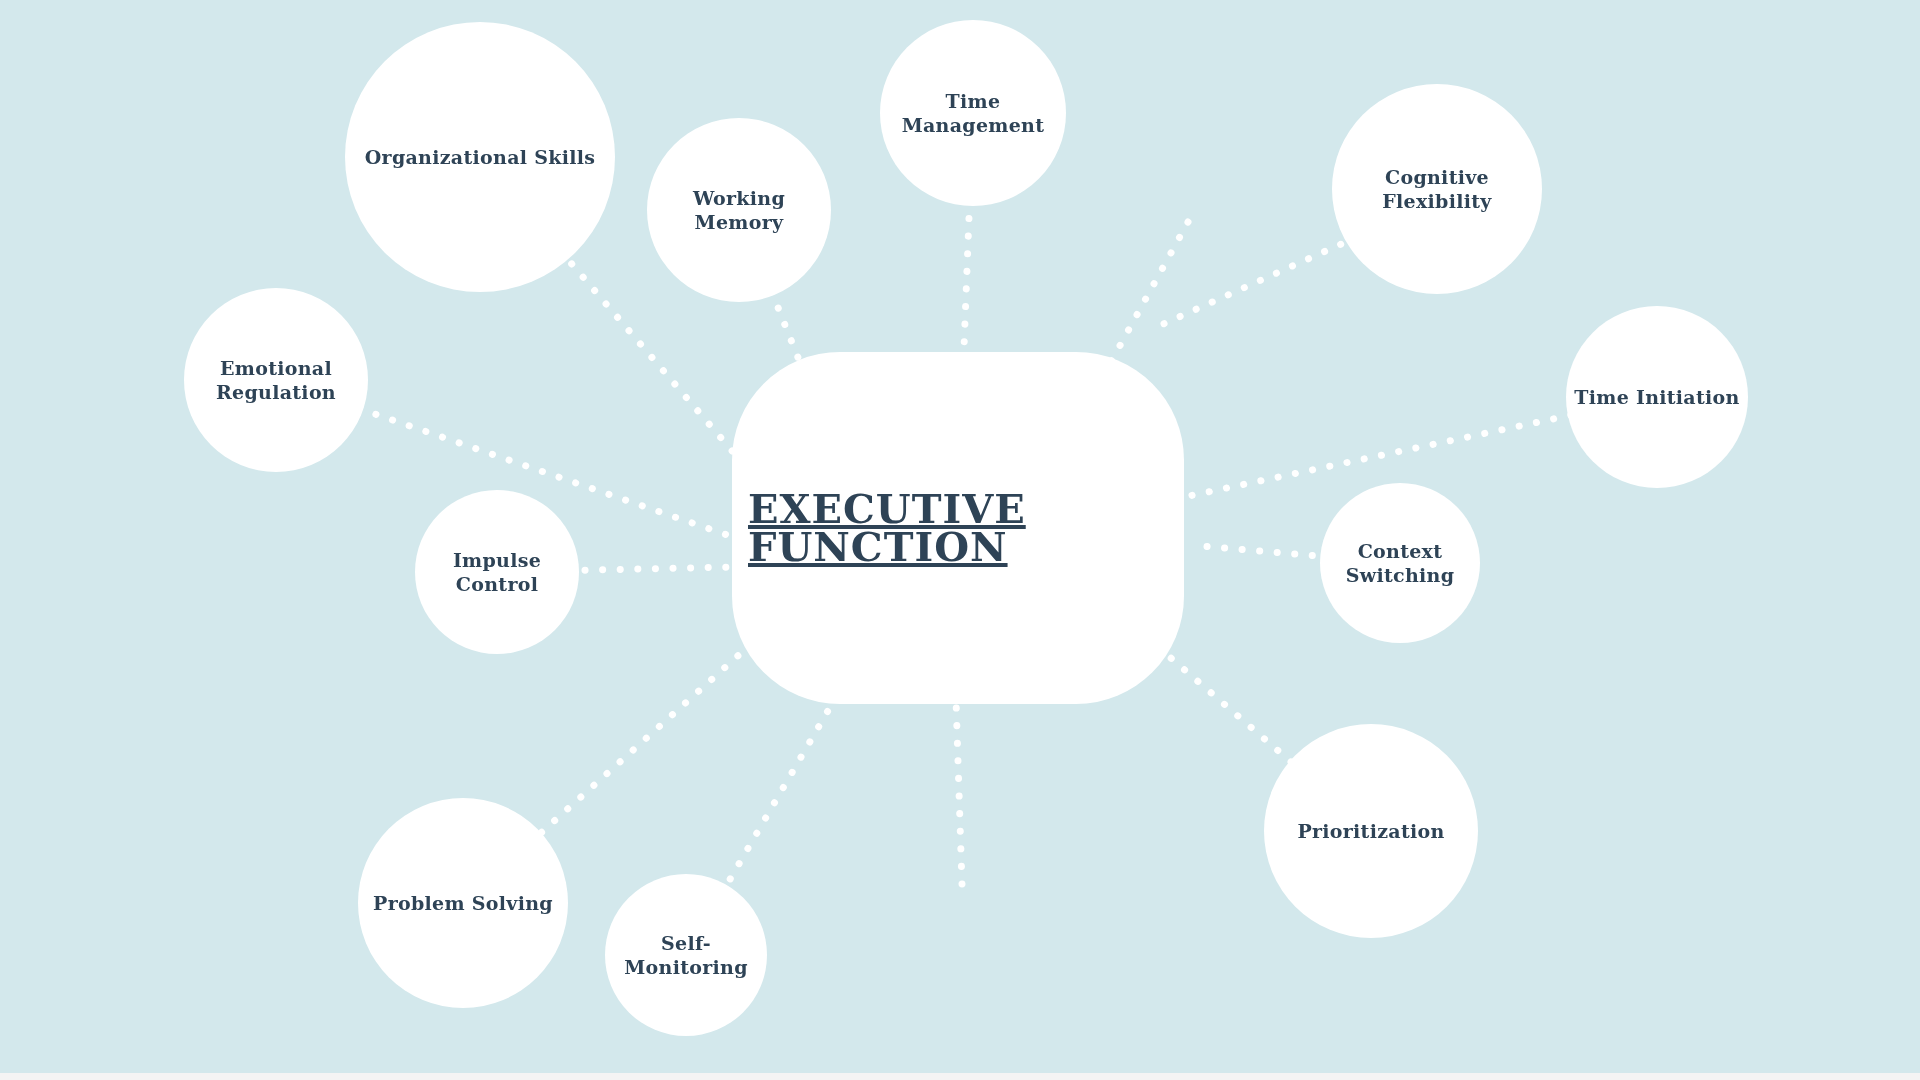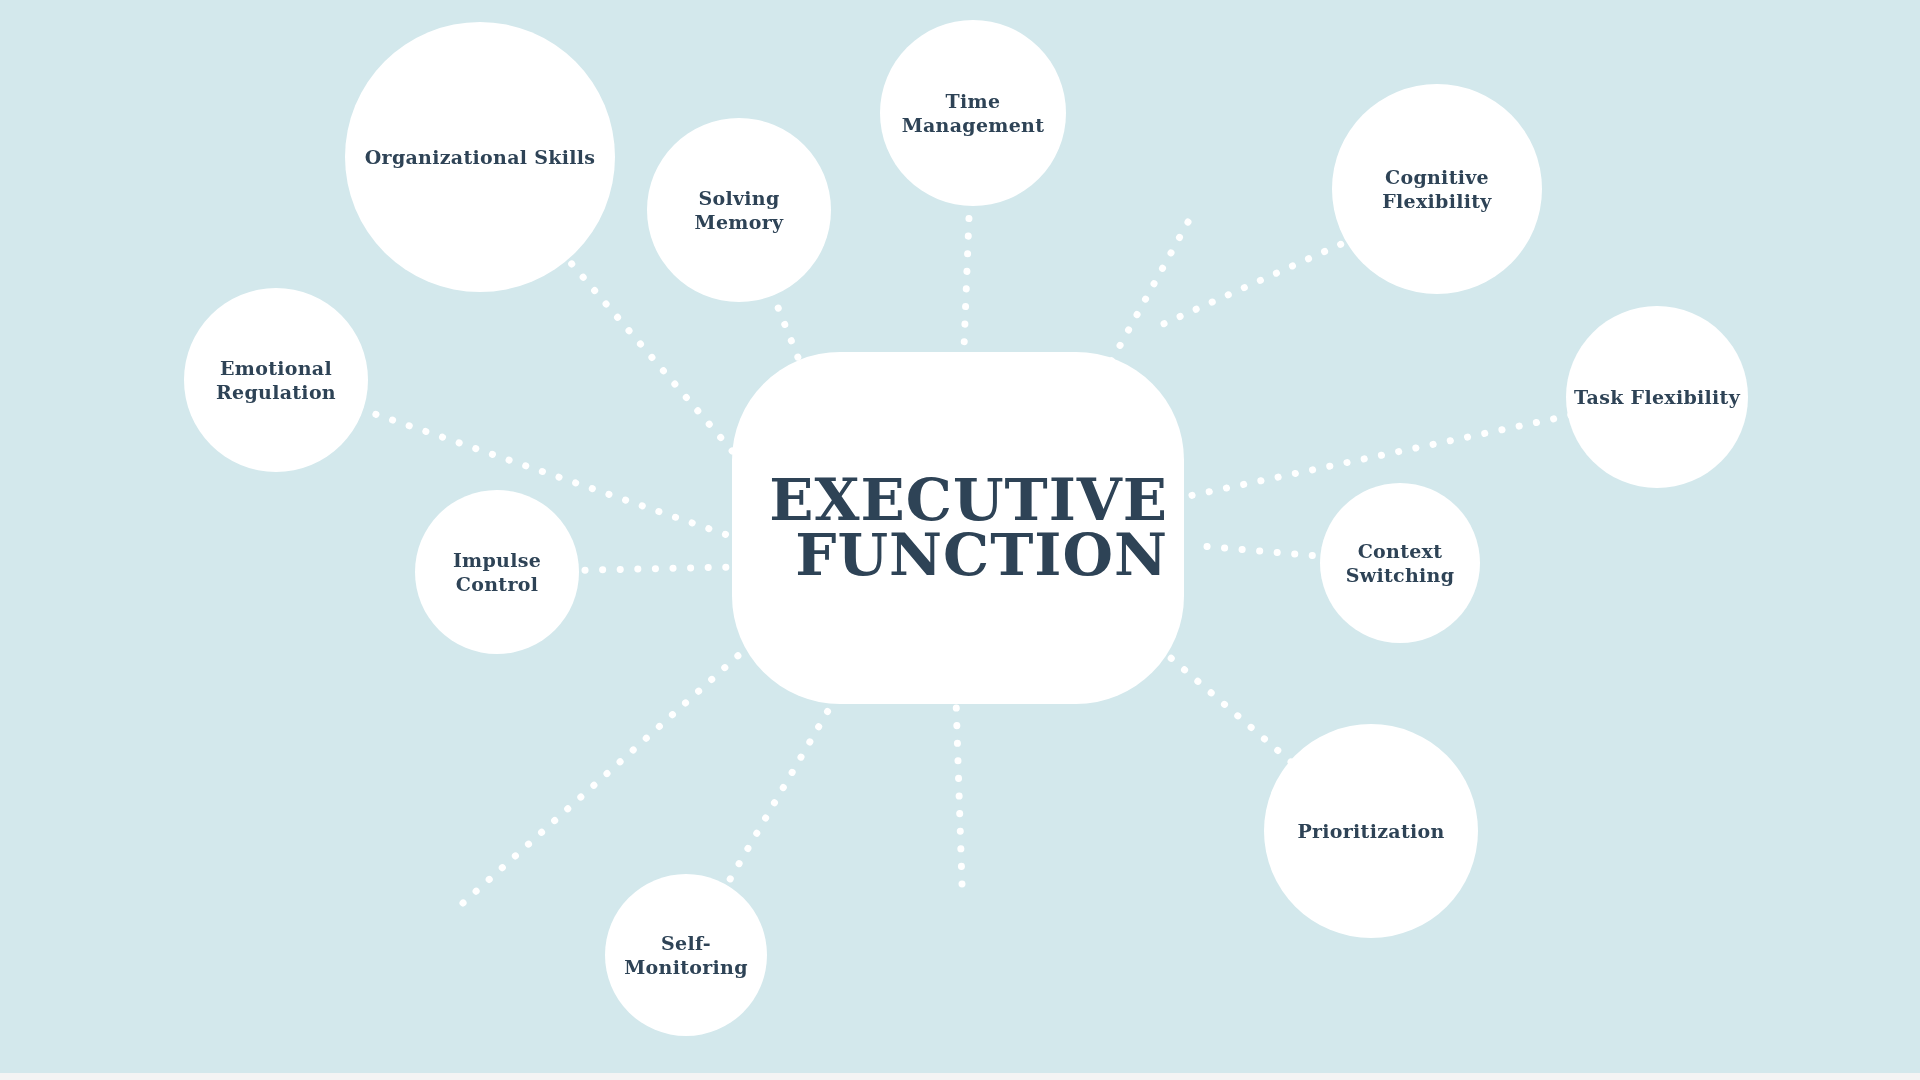--- a/index.html
+++ b/index.html
@@ -15,22 +15,22 @@
   .canvas{position:relative;width:1920px;height:1080px;background:var(--bg);}
   .connectors{position:absolute;left:0;top:0;width:1920px;height:1080px;}
   .connector{stroke:var(--connector);stroke-width:7;stroke-linecap:round;stroke-dasharray:0.1 17.5;fill:none;}
 
   .center-node{
     position:absolute;left:732px;top:352px;width:452px;height:352px;
     background:var(--node-fill);border-radius:108px;
     display:flex;align-items:center;justify-content:center;text-align:center;
   }
   .center-title{
-    font-size:58px;font-weight:bold;line-height:0.95;letter-spacing:1px;
-    color:var(--text);width:420px;text-align:right;
+    font-size:40px;font-weight:bold;line-height:0.95;letter-spacing:1px;
+    color:var(--text);width:420px;text-align:left;text-decoration:underline;
   }
 
   .node{
     position:absolute;background:var(--node-fill);border-radius:50%;
     display:flex;align-items:center;justify-content:center;text-align:center;
   }
   .node-label{
     font-size:19px;font-weight:bold;line-height:1.28;letter-spacing:0.3px;
     color:var(--text);width:94%;text-align:center;
   }
@@ -77,39 +77,42 @@
   </svg>
 
   <div class="center-node">
     <h1 class="center-title">EXECUTIVE FUNCTION</h1>
   </div>
 
   <div class="node n1">
     <span class="node-label">Organizational Skills</span>
   </div>
   <div class="node n2">
-    <span class="node-label">Solving Memory</span>
+    <span class="node-label">Working Memory</span>
   </div>
   <div class="node n3">
     <span class="node-label">Time Management</span>
   </div>
   <div class="node n5">
     <span class="node-label">Cognitive Flexibility</span>
   </div>
   <div class="node n6">
-    <span class="node-label">Task Flexibility</span>
+    <span class="node-label">Time Initiation</span>
   </div>
   <div class="node n8">
     <span class="node-label">Prioritization</span>
   </div>
   <div class="node n7">
     <span class="node-label">Context Switching</span>
   </div>
   <div class="node n10">
     <span class="node-label">Self-Monitoring</span>
+  </div>
+  <div class="node n11">
+    <span class="node-label">Problem Solving</span>
   </div>
   <div class="node n13">
     <span class="node-label">Emotional Regulation</span>
   </div>
   <div class="node n12">
     <span class="node-label">Impulse Control</span>
   </div>
 
   <div class="bottom-strip"></div>
 </div>

